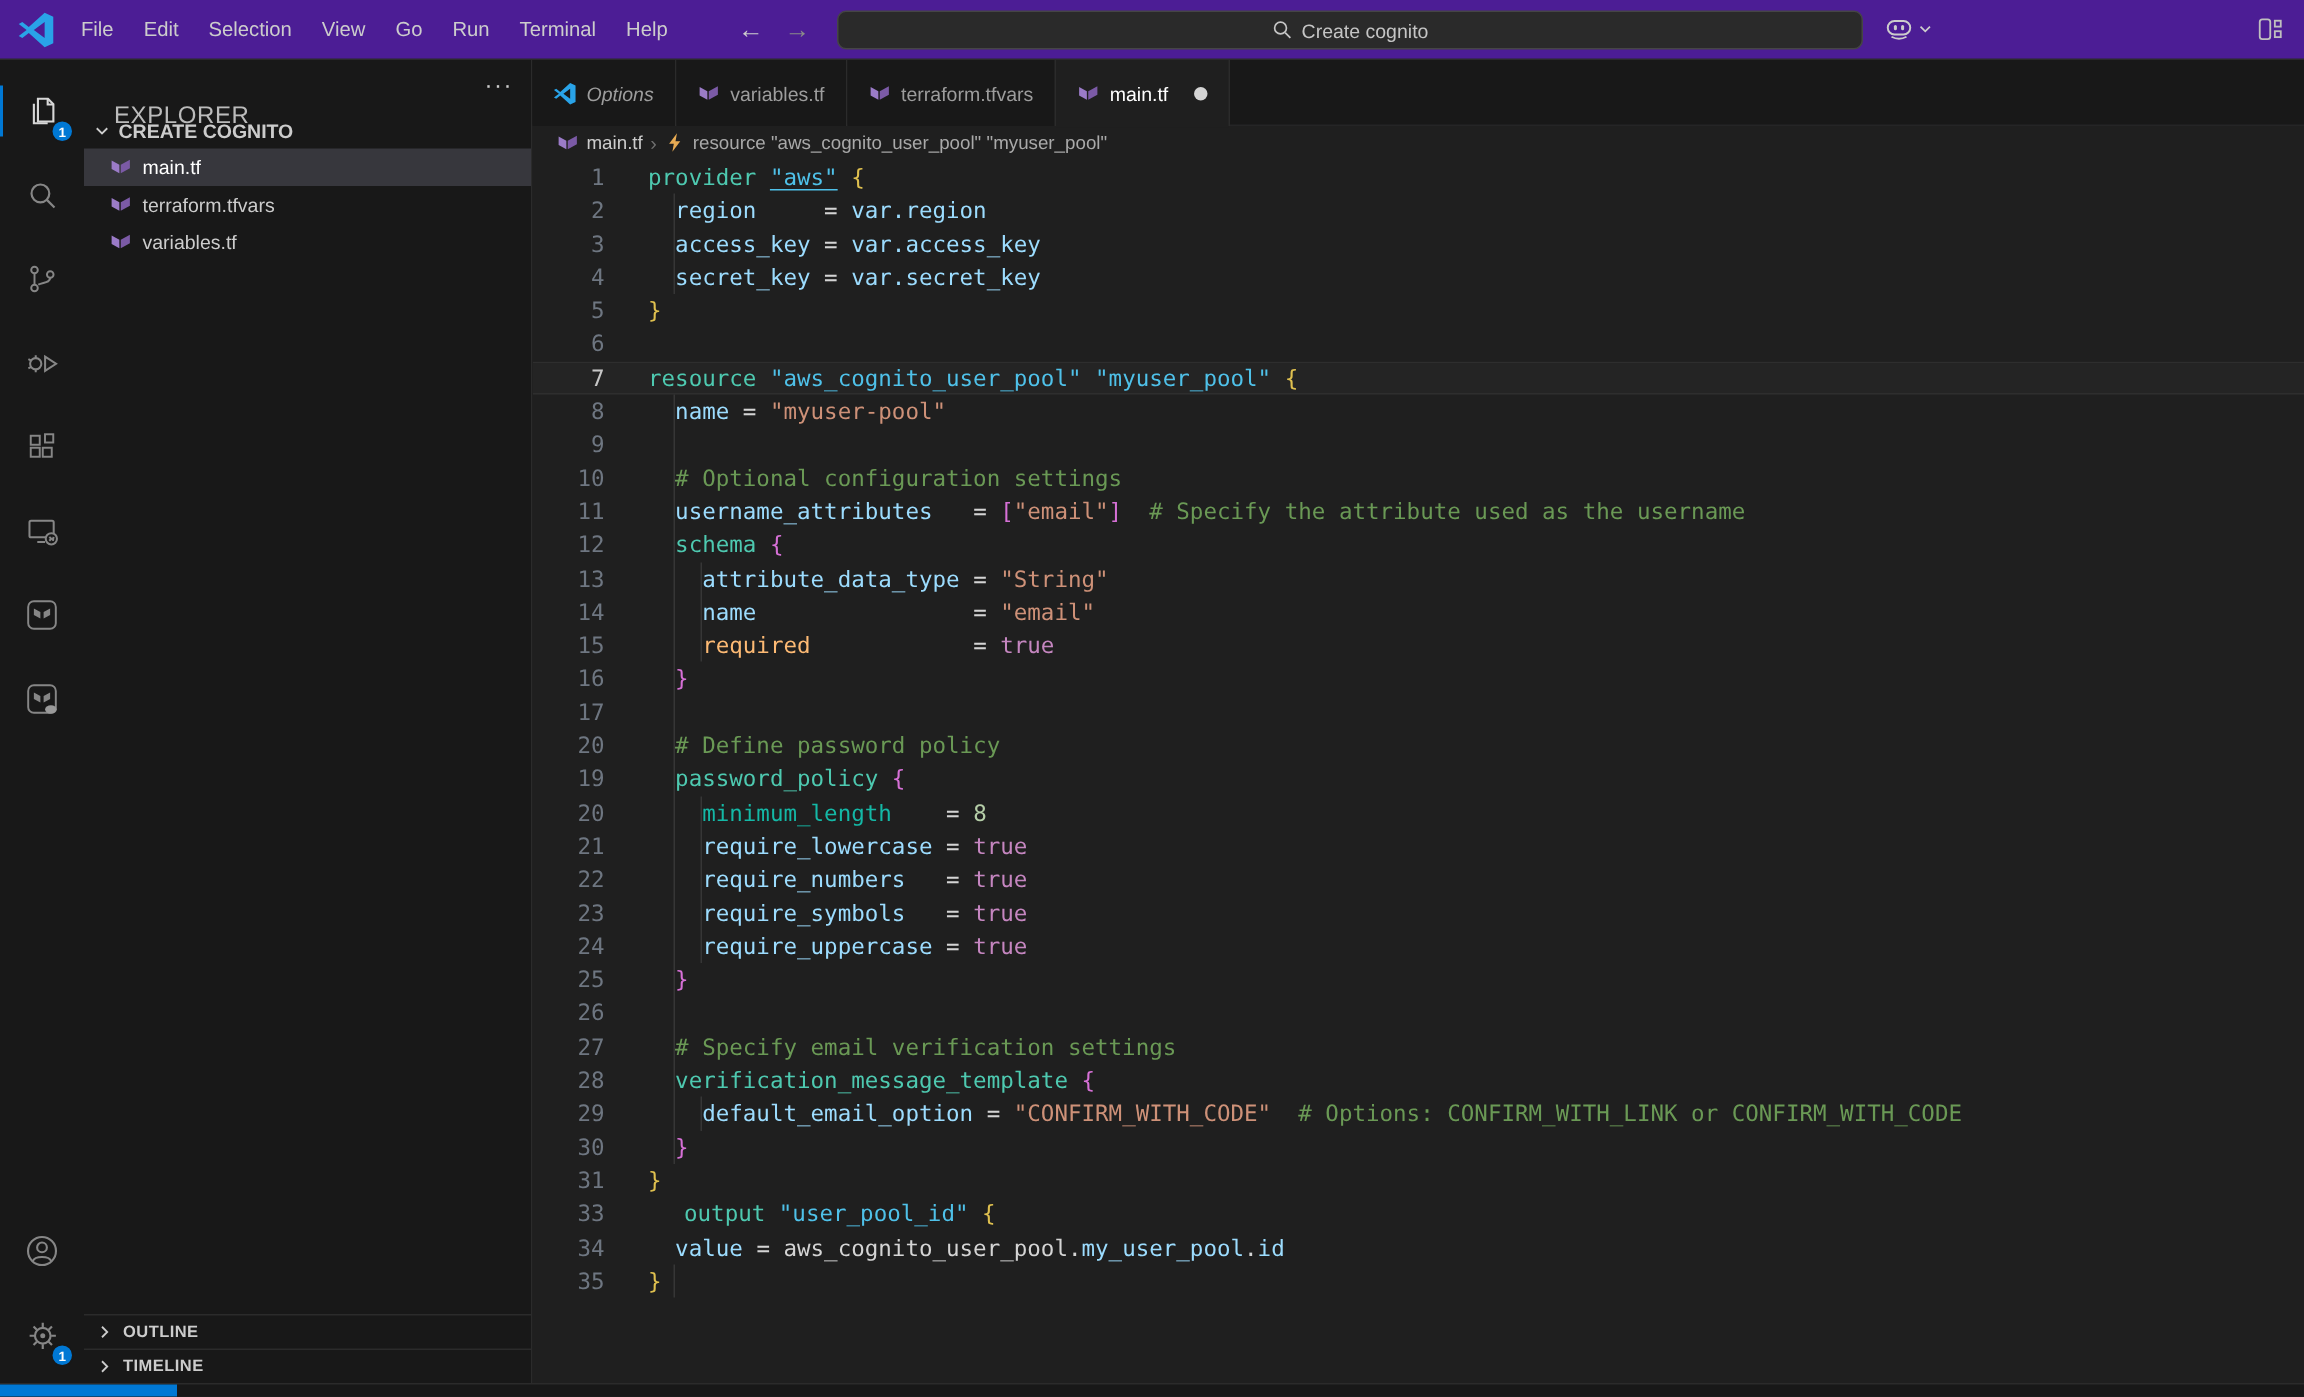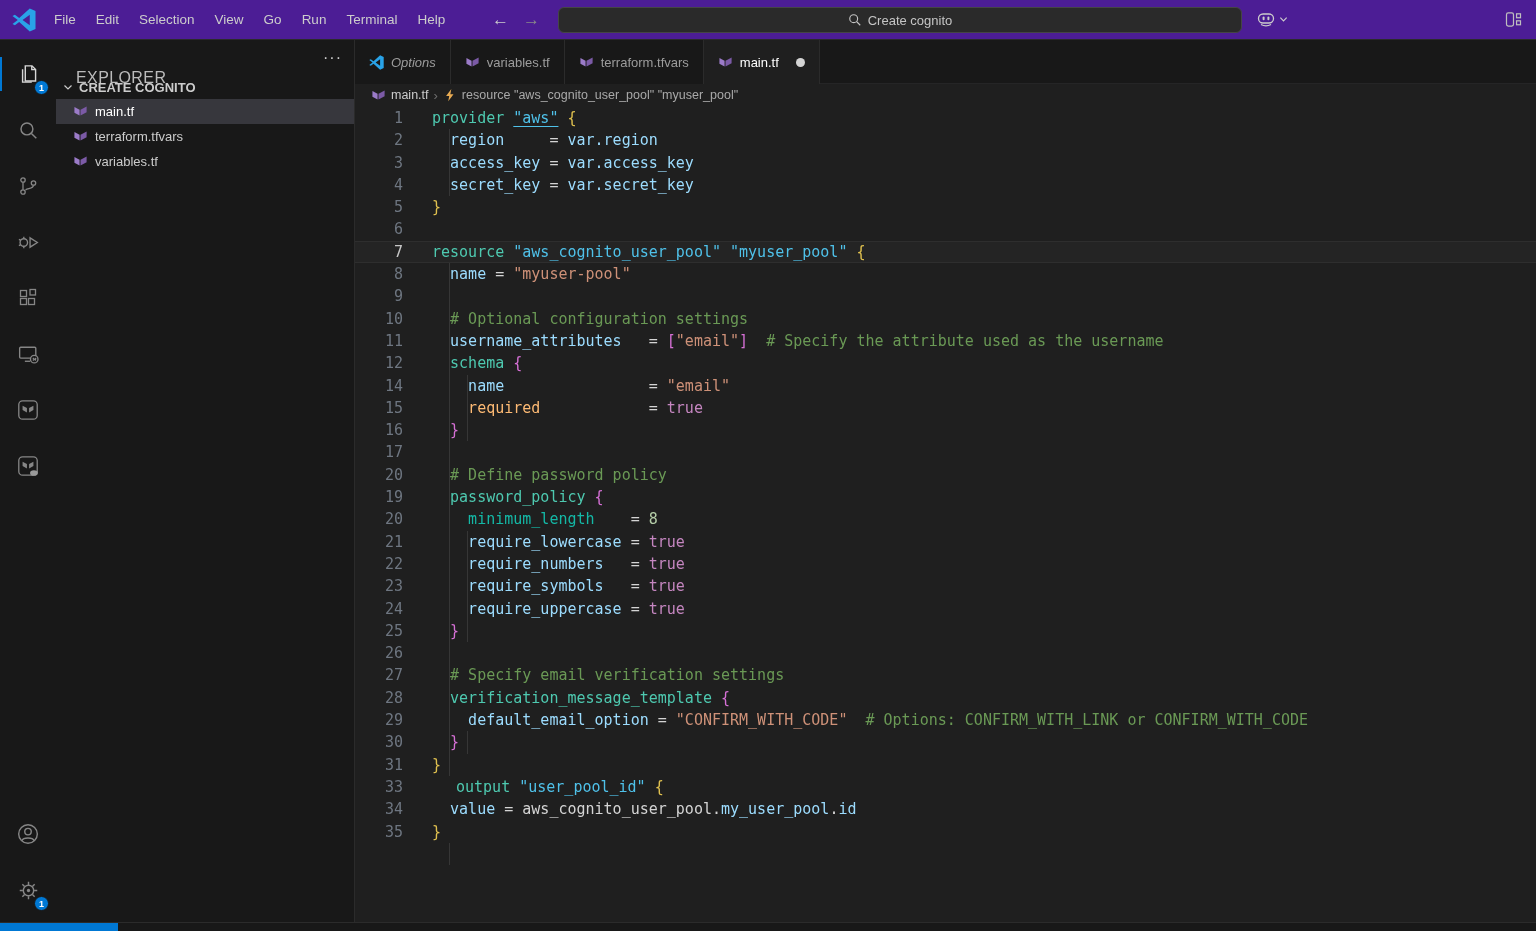--- a/index.html
+++ b/index.html
@@ -253,20 +253,34 @@
       <div class="file-row">
         <span>
           <svg width="15" height="15" viewBox="0 0 16 16">
             <path fill="#9b7bc8" d="M1.5 3.2 7 6.2v6L1.5 9.2z"></path>
             <path fill="#7b5aa6" d="M8 6.2l6.5-3.5v6L8 12.2z"></path>
           </svg>
         </span>
         <span>variables.tf</span>
       </div>
     </div>
+  <div id="sb-sections">
+      <div class="sb-section">
+        <svg width="16" height="16" viewBox="0 0 16 16" fill="none" stroke="#cccccc" stroke-width="1.2">
+          <polyline points="6,4.5 9.5,8 6,11.5"></polyline>
+        </svg>
+        <span>OUTLINE</span>
+      </div>
+      <div class="sb-section">
+        <svg width="16" height="16" viewBox="0 0 16 16" fill="none" stroke="#cccccc" stroke-width="1.2">
+          <polyline points="6,4.5 9.5,8 6,11.5"></polyline>
+        </svg>
+        <span>TIMELINE</span>
+      </div>
+    </div>
 </div>
 
 <div class="editor">
   <div class="tabbar" id="tabbar">
       <div class="tab italic">
         <span>
           <svg width="15" height="15" viewBox="0 0 100 100">
             <path fill="#29a3e8" fill-rule="evenodd" d="M74 2 30 42 12 28 2 33l22 17L2 67l10 5 18-14 44 40 24-11V13L74 2zm0 26v44L44 50l30-22z"></path>
           </svg>
         </span>
@@ -324,20 +338,21 @@
         <div class="code-line"><span class="ln">3</span><span class="lc"><span style="color: rgb(156, 220, 254);">  access_key</span><span style="color: rgb(212, 212, 212);"> </span><span style="color: rgb(212, 212, 212);">=</span><span style="color: rgb(212, 212, 212);"> </span><span style="color: rgb(156, 220, 254);">var.access_key</span></span></div>
         <div class="code-line"><span class="ln">4</span><span class="lc"><span style="color: rgb(156, 220, 254);">  secret_key</span><span style="color: rgb(212, 212, 212);"> </span><span style="color: rgb(212, 212, 212);">=</span><span style="color: rgb(212, 212, 212);"> </span><span style="color: rgb(156, 220, 254);">var.secret_key</span></span></div>
         <div class="code-line"><span class="ln">5</span><span class="lc"><span style="color: rgb(223, 192, 79);">}</span></span></div>
         <div class="code-line"><span class="ln">6</span><span class="lc"></span></div>
         <div class="code-line current"><span class="ln">7</span><span class="lc"><span style="color: rgb(78, 201, 176);">resource</span><span style="color: rgb(212, 212, 212);"> </span><span style="color: rgb(79, 193, 233);">"aws_cognito_user_pool"</span><span style="color: rgb(212, 212, 212);"> </span><span style="color: rgb(79, 193, 233);">"myuser_pool"</span><span style="color: rgb(212, 212, 212);"> </span><span style="color: rgb(223, 192, 79);">{</span></span></div>
         <div class="code-line"><span class="ln">8</span><span class="lc"><span style="color: rgb(156, 220, 254);">  name</span><span style="color: rgb(212, 212, 212);"> </span><span style="color: rgb(212, 212, 212);">=</span><span style="color: rgb(212, 212, 212);"> </span><span style="color: rgb(206, 145, 120);">"myuser-pool"</span></span></div>
         <div class="code-line"><span class="ln">9</span><span class="lc"></span></div>
         <div class="code-line"><span class="ln">10</span><span class="lc"><span style="color: rgb(106, 153, 85);">  # Optional configuration settings</span></span></div>
         <div class="code-line"><span class="ln">11</span><span class="lc"><span style="color: rgb(156, 220, 254);">  username_attributes</span><span style="color: rgb(212, 212, 212);">   </span><span style="color: rgb(212, 212, 212);">=</span><span style="color: rgb(212, 212, 212);"> </span><span style="color: rgb(214, 112, 214);">[</span><span style="color: rgb(206, 145, 120);">"email"</span><span style="color: rgb(214, 112, 214);">]</span><span style="color: rgb(212, 212, 212);">  </span><span style="color: rgb(106, 153, 85);"># Specify the attribute used as the username</span></span></div>
         <div class="code-line"><span class="ln">12</span><span class="lc"><span style="color: rgb(78, 201, 176);">  schema</span><span style="color: rgb(212, 212, 212);"> </span><span style="color: rgb(214, 112, 214);">{</span></span></div>
+        <div class="code-line"><span class="ln">13</span><span class="lc"><span style="color: rgb(156, 220, 254);">    attribute_data_type</span><span style="color: rgb(212, 212, 212);"> </span><span style="color: rgb(212, 212, 212);">=</span><span style="color: rgb(212, 212, 212);"> </span><span style="color: rgb(206, 145, 120);">"String"</span></span></div>
         <div class="code-line"><span class="ln">14</span><span class="lc"><span style="color: rgb(156, 220, 254);">    name</span><span style="color: rgb(212, 212, 212);">                </span><span style="color: rgb(212, 212, 212);">=</span><span style="color: rgb(212, 212, 212);"> </span><span style="color: rgb(206, 145, 120);">"email"</span></span></div>
         <div class="code-line"><span class="ln">15</span><span class="lc"><span style="color: #fdba74;">    required</span><span style="color: rgb(212, 212, 212);">            </span><span style="color: rgb(212, 212, 212);">=</span><span style="color: rgb(212, 212, 212);"> </span><span style="color: rgb(197, 134, 192);">true</span></span></div>
         <div class="code-line"><span class="ln">16</span><span class="lc"><span style="color: rgb(214, 112, 214);">  }</span></span></div>
         <div class="code-line"><span class="ln">17</span><span class="lc"></span></div>
         <div class="code-line"><span class="ln">20</span><span class="lc"><span style="color: rgb(106, 153, 85);">  # Define password policy</span></span></div>
         <div class="code-line"><span class="ln">19</span><span class="lc"><span style="color: rgb(78, 201, 176);">  password_policy</span><span style="color: rgb(212, 212, 212);"> </span><span style="color: rgb(214, 112, 214);">{</span></span></div>
         <div class="code-line"><span class="ln">20</span><span class="lc"><span style="color: #14b8a6;">    minimum_length</span><span style="color: rgb(212, 212, 212);">    </span><span style="color: rgb(212, 212, 212);">=</span><span style="color: rgb(212, 212, 212);"> </span><span style="color: rgb(181, 206, 168);">8</span></span></div>
         <div class="code-line"><span class="ln">21</span><span class="lc"><span style="color: rgb(156, 220, 254);">    require_lowercase</span><span style="color: rgb(212, 212, 212);"> </span><span style="color: rgb(212, 212, 212);">=</span><span style="color: rgb(212, 212, 212);"> </span><span style="color: rgb(197, 134, 192);">true</span></span></div>
         <div class="code-line"><span class="ln">22</span><span class="lc"><span style="color: rgb(156, 220, 254);">    require_numbers</span><span style="color: rgb(212, 212, 212);">   </span><span style="color: rgb(212, 212, 212);">=</span><span style="color: rgb(212, 212, 212);"> </span><span style="color: rgb(197, 134, 192);">true</span></span></div>
         <div class="code-line"><span class="ln">23</span><span class="lc"><span style="color: rgb(156, 220, 254);">    require_symbols</span><span style="color: rgb(212, 212, 212);">   </span><span style="color: rgb(212, 212, 212);">=</span><span style="color: rgb(212, 212, 212);"> </span><span style="color: rgb(197, 134, 192);">true</span></span></div>

